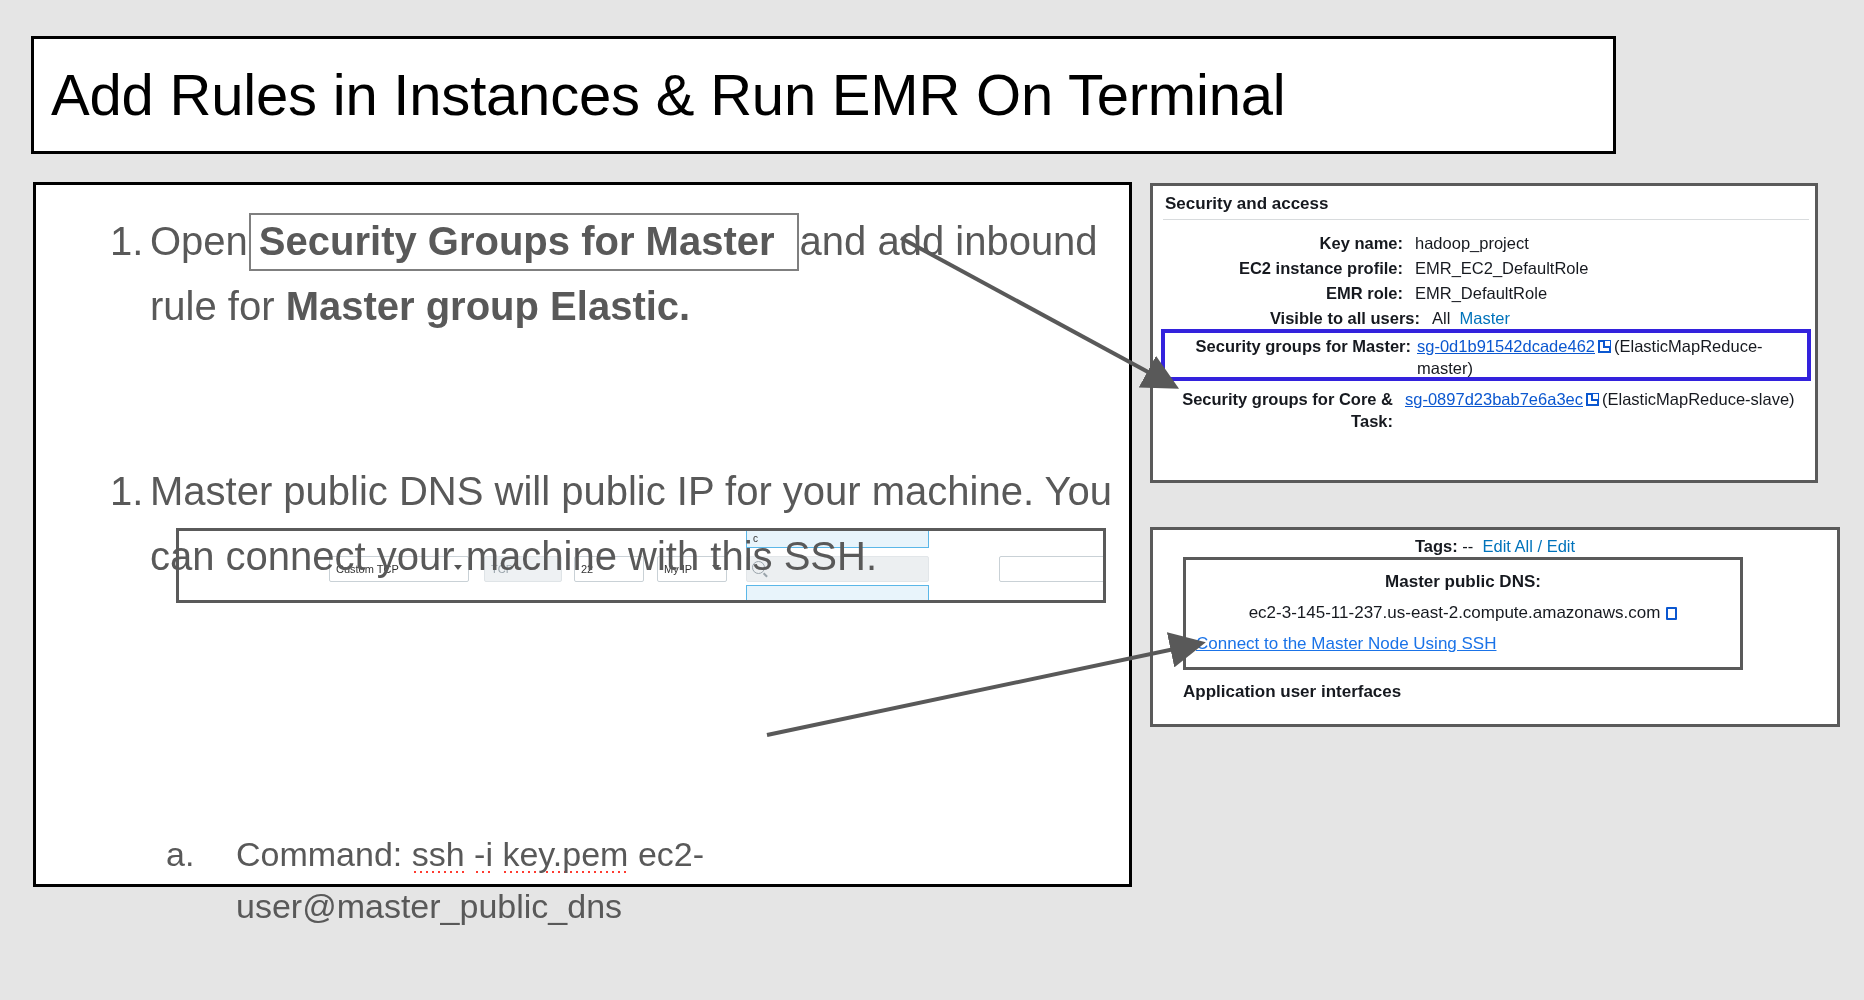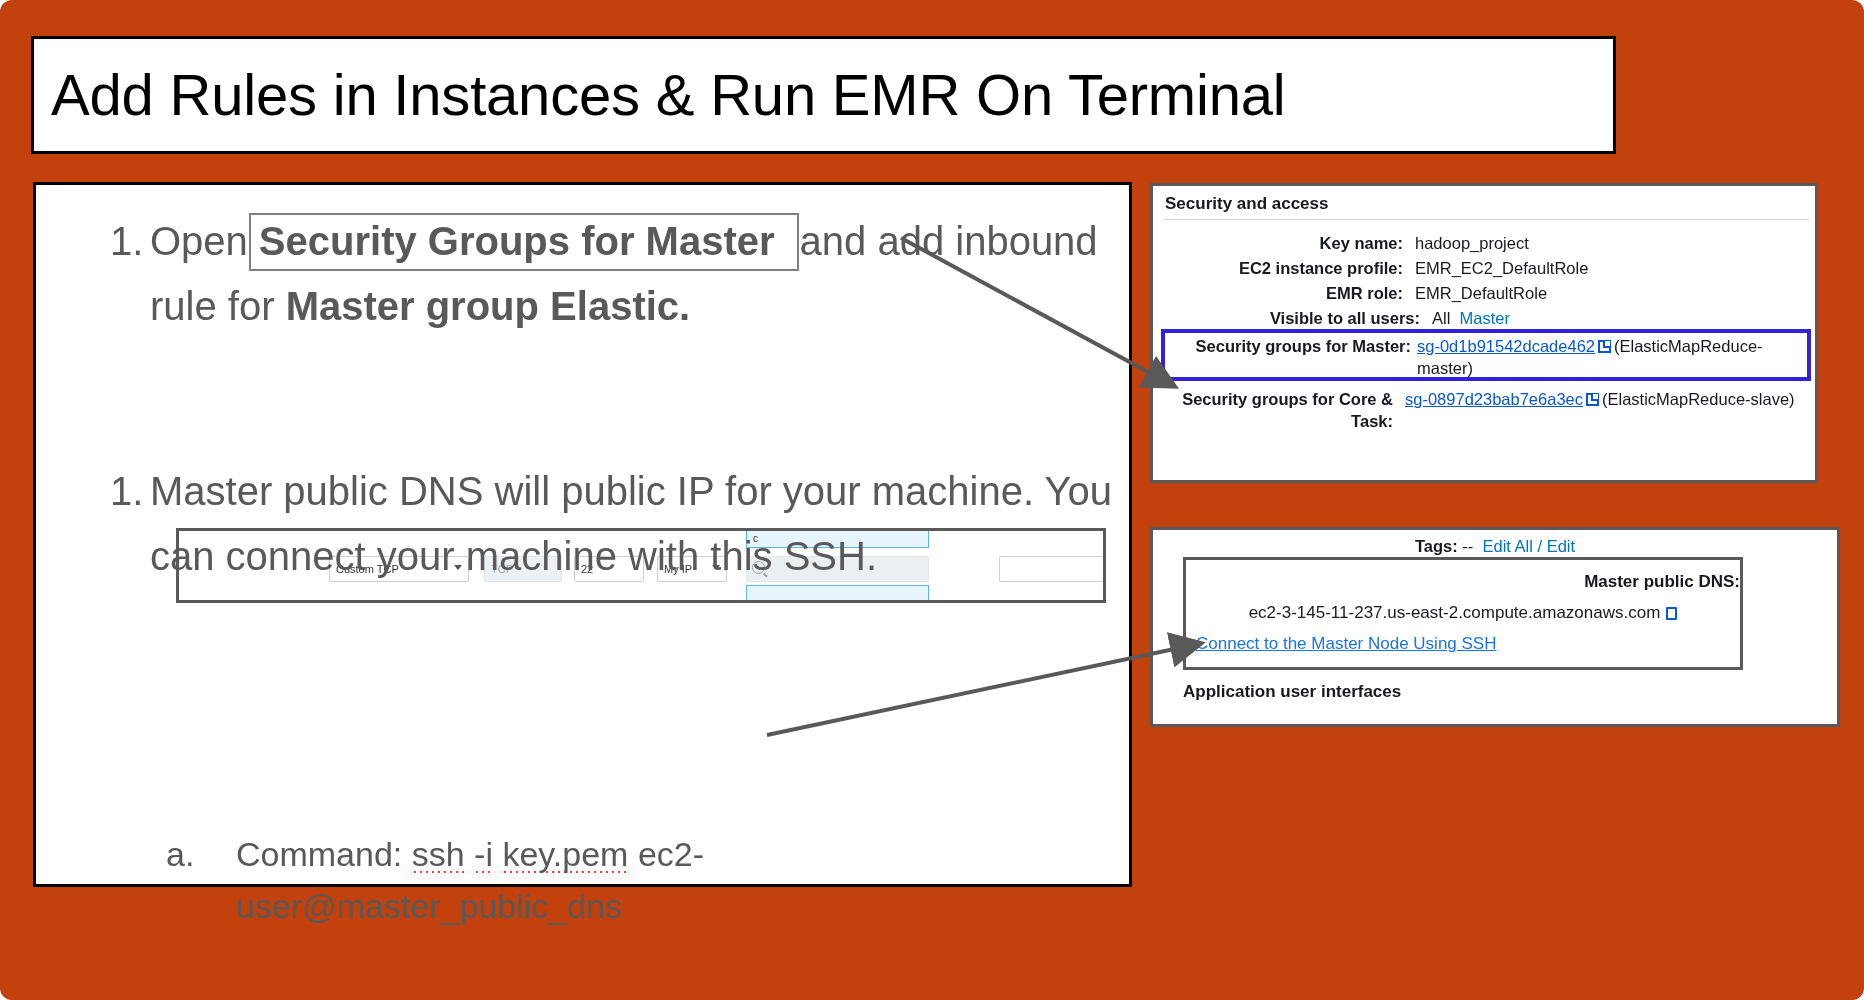--- a/index.html
+++ b/index.html
@@ -1,21 +1,21 @@
 <!DOCTYPE html>
 <html><head>
 <meta charset="utf-8">
 <style>
   html,body{margin:0;padding:0;background:#ffffff;}
   body{
     width:1864px;height:1000px;position:relative;overflow:hidden;
     font-family:"Liberation Sans","DejaVu Sans",sans-serif;
     background:#ffffff;
   }
-  .slide{position:absolute;inset:0;background:#c2410c;border-radius:12px;}
+  .slide{position:absolute;inset:0;background:#e5e5e5;}
 
   
   .title-box{
     position:absolute;left:31px;top:36px;width:1585px;height:118px;
     border:3px solid #000;background:#fff;box-sizing:border-box;
     display:flex;align-items:center;
   }
   .title-text{
     font-size:58px;color:#000;line-height:1.05;padding-left:17px;
     letter-spacing:-0.2px;white-space:nowrap;font-weight:400;
@@ -153,21 +153,21 @@
   }
   .tags-line{
     position:absolute;left:0;right:0;top:7px;text-align:center;font-size:16.5px;color:#16191f;
   }
   .tags-line b{font-weight:bold;}
   .dns-box{
     position:absolute;left:30px;top:27px;width:560px;height:113px;
     border:3px solid #5a5a5a;background:#fff;box-sizing:border-box;
   }
   .dns-label{
-    position:absolute;left:0;right:0;top:12px;text-align:right;
+    position:absolute;left:0;right:0;top:12px;text-align:center;
     font-size:17px;font-weight:bold;color:#16191f;
   }
   .dns-value{
     position:absolute;left:10px;right:10px;top:43px;text-align:center;
     font-size:17px;color:#16191f;white-space:nowrap;
   }
   .copy-icon{
     display:inline-block;width:11px;height:13px;border:2px solid #0b57d0;
     position:relative;vertical-align:-2px;margin-left:6px;box-sizing:border-box;
     border-radius:1px;

